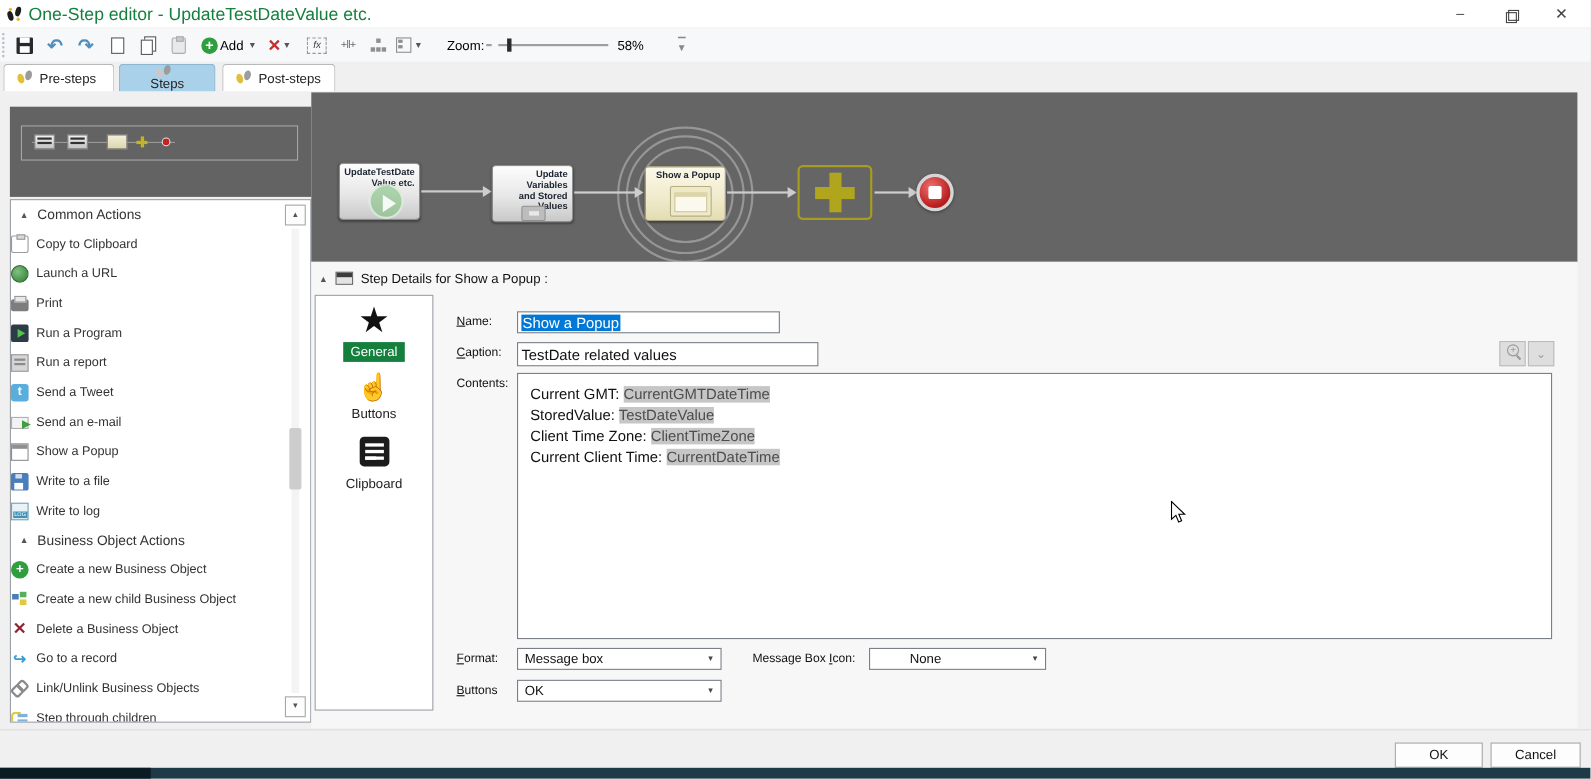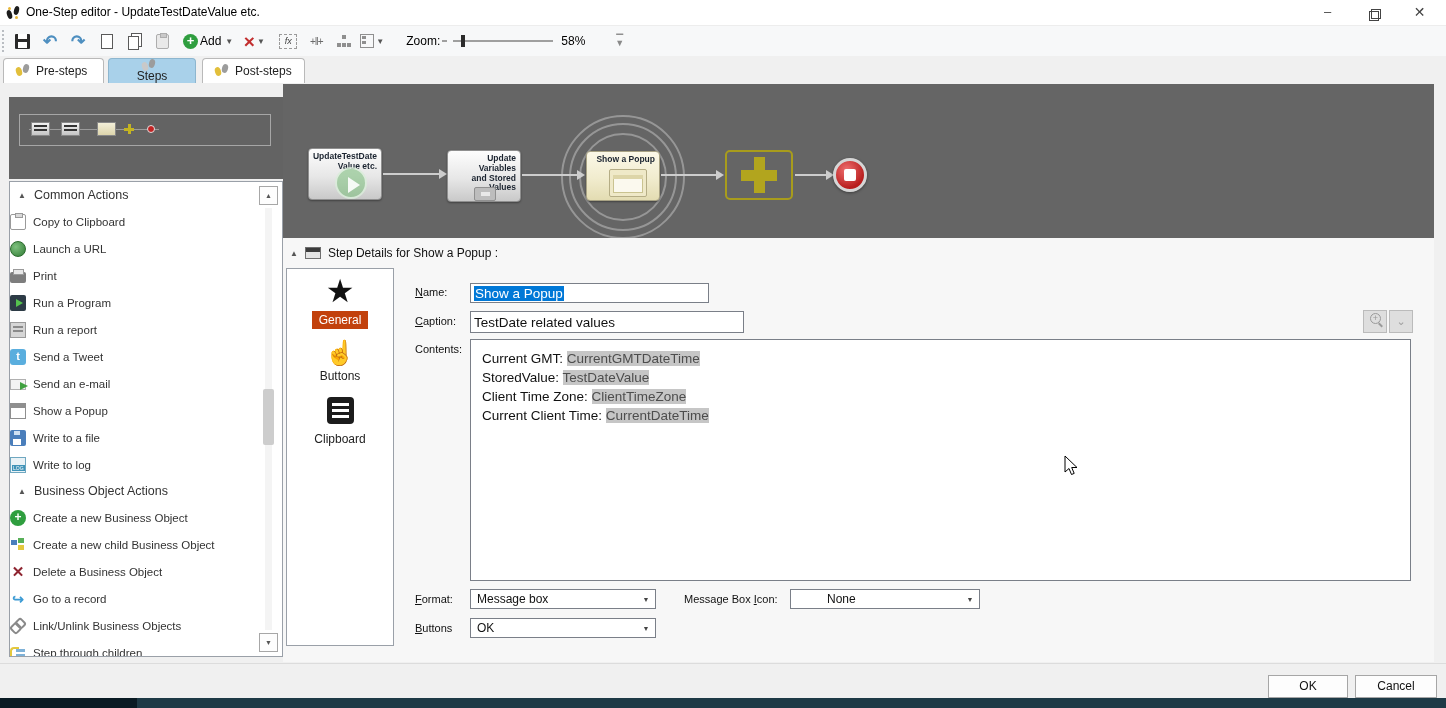--- a/index.html
+++ b/index.html
@@ -7,21 +7,21 @@
   body { font-family:"Liberation Sans", sans-serif; background:#f0f0f0; position:relative; color:#1a1a1a; }
 
   
   .titlebar { position:absolute; left:0; top:0; width:1446px; height:26px; background:#ffffff; border-bottom:1px solid #ededed; }
   .titlebar .app-icon { position:absolute; left:7px; top:6px; width:16px; height:14px; }
   .fpmark i { position:absolute; border-radius:50%; }
   .app-icon i.f1 { left:0; top:4px; width:5px; height:9px; background:#1d1d1d; transform:rotate(-18deg); }
   .app-icon i.f2 { left:7px; top:0; width:5px; height:9px; background:#1d1d1d; transform:rotate(15deg); }
   .app-icon i.d1 { left:1px; top:1px; width:3px; height:3px; background:#e7b73a; }
   .app-icon i.d2 { left:8px; top:10px; width:3px; height:3px; background:#e7b73a; }
-  .titlebar .title { position:absolute; left:26px; top:5px; font-size:12px; color:#000000;text-align:right; }
+  .titlebar .title { position:absolute; left:26px; top:5px; font-size:16px; color:#15803d;text-align:right; }
   .wctrl { position:absolute; top:0; width:45px; height:26px; text-align:center; line-height:24px; font-size:13px; color:#444; }
   .wctrl.min { right:96px; } .wctrl.max { right:50px; } .wctrl.close { right:4px; font-size:14px; }
   .restore-glyph { display:inline-block; position:relative; width:10px; height:10px; top:3px; }
   .restore-glyph:before { content:""; position:absolute; left:0; top:2px; width:8px; height:8px; border:1px solid #444; background:#fff; }
   .restore-glyph:after { content:""; position:absolute; left:2px; top:0; width:8px; height:8px; border:1px solid #444; }
 
   
   .toolbar { position:absolute; left:0; top:26px; width:1446px; height:30px; background:#f7f8f9; display:flex; align-items:center; }
   .grip { width:6px; height:22px; margin-left:2px; border-left:2px dotted #b9bdc2; }
   .tbtn { height:24px; min-width:26px; display:flex; align-items:center; justify-content:center; margin:0 1px; background:transparent; border:none; font-family:inherit; }
@@ -141,21 +141,21 @@
 
   
   .details { position:absolute; left:283px; top:238px; width:1151px; height:424px; background:#f7f7f7; }
   .dheader { position:absolute; left:7px; top:8px; display:flex; align-items:center; font-size:12px; color:#111; }
   .dheader .tri { font-size:8px; color:#555; margin-right:7px; }
   .dheader .winicon { width:16px; height:12px; background:#e3e3e3; border:1px solid #6f6f6f; margin-right:7px; position:relative; }
   .dheader .winicon:before { content:""; position:absolute; left:0; top:0; right:0; height:4px; background:#3c3c3c; }
 
   .navpanel { position:absolute; left:3px; top:30px; width:108px; height:378px; background:#fff; border:1px solid #9aa0a8; text-align:center; }
   .nav-star { font-size:32px; line-height:1; color:#111; margin-top:6px; }
-  .nav-general { display:inline-block; background:#c2410c; color:#fff; font-size:12px; padding:2px 7px; margin-top:4px; }
+  .nav-general { display:inline-block; background:#15803d; color:#fff; font-size:12px; padding:2px 7px; margin-top:4px; }
   .nav-hand { font-size:24px; line-height:1; color:#222; margin-top:12px; }
   .nav-caption { font-size:12px; color:#222; margin-top:4px; }
   .nav-annot { display:inline-block; width:27px; height:27px; margin-top:14px; background:#1c1c1c; border-radius:4px; position:relative; }
   .nav-annot:before { content:""; position:absolute; left:5px; top:6px; width:17px; height:3px; background:#fff; box-shadow:0 6px 0 #fff, 0 12px 0 0 #fff; }
   .nav-annot:after { content:""; position:absolute; left:5px; top:18px; width:10px; height:3px; background:#fff; }
 
   .flabel { position:absolute; font-size:11px; color:#111; }
   .flabel .ul { text-decoration:underline; }
   .finput { position:absolute; background:#fff; border:1px solid #7a7f88; font-size:13.5px; padding:1px 3px; color:#111; display:flex; align-items:center; }
   .sel-text { background:#0078d7; color:#fff; padding:0 1px; }
@@ -448,21 +448,21 @@
     <div><span>Current Client Time: </span><span class="token">CurrentDateTime</span></div>
   </div>
 
   <span class="flabel" style="left:132px; top:355px;"><span class="ul">F</span><span>ormat:</span></span>
   <div class="combo" style="left:187px; top:351px; width:186px; height:20px;">
     <span>Message box</span>
     <span class="arrow"></span>
   </div>
 
   <span class="flabel" style="left:401px; top:355px;"><span>Message Box </span><span class="ul">I</span><span>con:</span></span>
-  <div class="combo indent" style="left:507px; top:351px; width:190px; height:20px;">
+  <div class="combo indent" style="left:507px; top:351px; width:161px; height:20px;">
     <span>None</span>
     <span class="arrow"></span>
   </div>
 
   <span class="flabel" style="left:132px; top:384px;"><span class="ul">B</span><span>uttons</span></span>
   <div class="combo" style="left:187px; top:380px; width:186px; height:20px;">
     <span>OK</span>
     <span class="arrow"></span>
   </div>
 </div>

